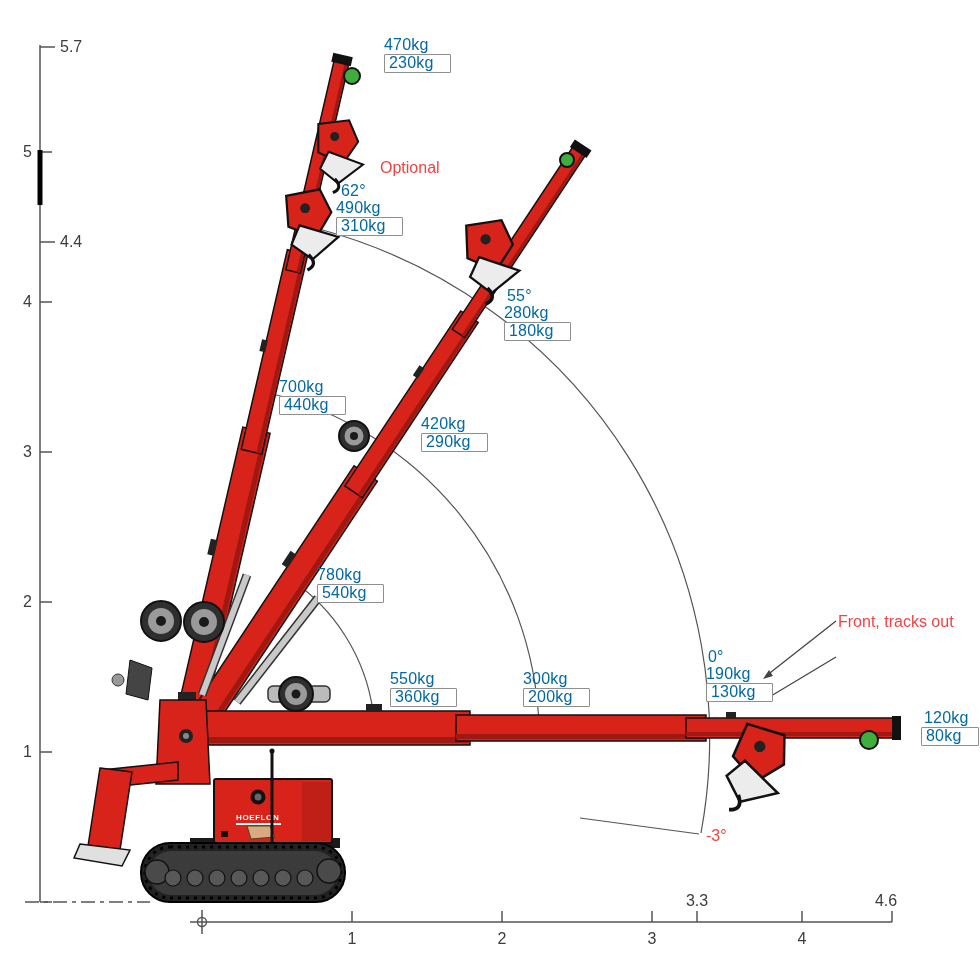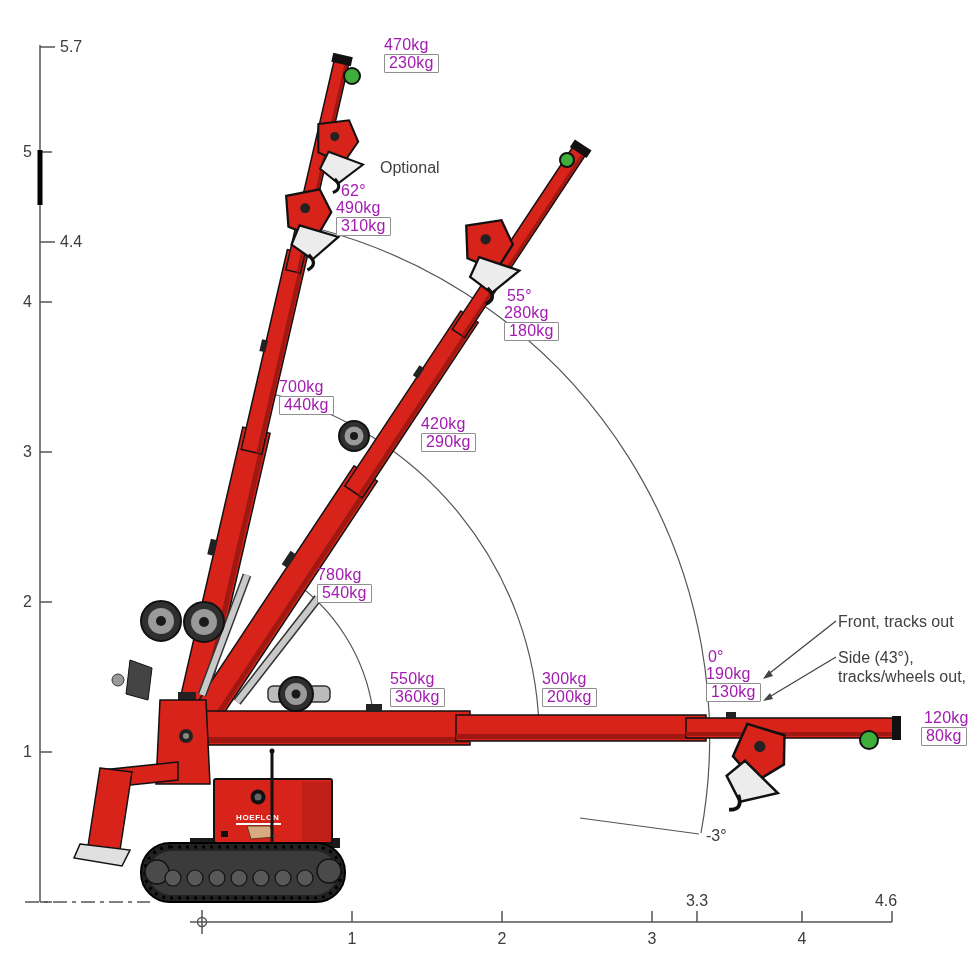--- a/index.html
+++ b/index.html
@@ -2,28 +2,28 @@
 <html><head>
 <meta charset="utf-8">
 <style>
   html,body{margin:0;padding:0;background:#fff;}
   #stage{
     position:relative;width:980px;height:954px;background:#ffffff;overflow:hidden;
     font-family:"Liberation Sans", sans-serif;
   }
   #drawing{position:absolute;left:0;top:0;}
   .load-label{
-    position:absolute;font-size:16px;line-height:17px;color:#a21caf;
+    position:absolute;font-size:16px;line-height:17px;color:#0369a1;
     letter-spacing:0.2px;white-space:nowrap;
   }
   .ll-box{
     display:inline-block;border:1px solid #8f8f8f;background:#fff;
-    padding:0 4px 1px 4px;margin-top:1px;border-radius:1px;line-height:16px;
+    padding:0 16px 1px 4px;margin-top:1px;border-radius:1px;line-height:16px;
   }
-  .note{position:absolute;font-size:16px;line-height:19px;color:#404040;white-space:nowrap;}
+  .note{position:absolute;font-size:16px;line-height:19px;color:#ef4444;white-space:nowrap;}
   .ax{font-size:16px;fill:#3d3d3d;}
   .brand-text{font-size:8px;font-weight:bold;fill:#ffffff;letter-spacing:0.6px;}
 </style>
 </head>
 <body>
 
 <div id="stage">
 
   <svg id="drawing" width="980" height="954" viewBox="0 0 980 954">
 
@@ -254,38 +254,34 @@
   <div class="load-label" style="left:317px;top:566px">
     <div>780kg</div>
     <div><span class="ll-box">540kg</span></div>
   </div>
 
   <div class="load-label" style="left:390px;top:670px">
     <div>550kg</div>
     <div><span class="ll-box">360kg</span></div>
   </div>
 
-  <div class="load-label" style="left:542px;top:670px">
+  <div class="load-label" style="left:523px;top:670px">
     <div>300kg</div>
     <div><span class="ll-box">200kg</span></div>
   </div>
 
   <div class="load-label" style="left:706px;top:648px">
     <div style="padding-left:2px">0°</div>
     <div>190kg</div>
     <div><span class="ll-box">130kg</span></div>
   </div>
 
   <div class="load-label" style="left:921px;top:709px">
     <div style="padding-left:3px">120kg</div>
     <div><span class="ll-box">80kg</span></div>
   </div>
 
   <div class="note" style="left:838px;top:612px">Front, tracks out</div>
 
-  <div class="note" style="left:838px;top:648px">
-    <div>Side (43°),</div>
-    <div>tracks/wheels out,</div>
-  </div>
 
   <div class="note" style="left:706px;top:826px">-3°</div>
 
 </div>
 
 </body></html>

